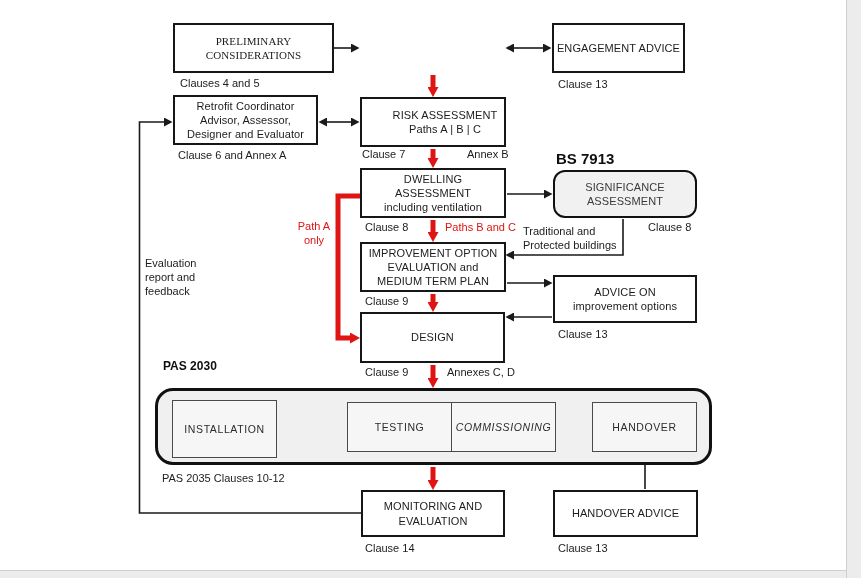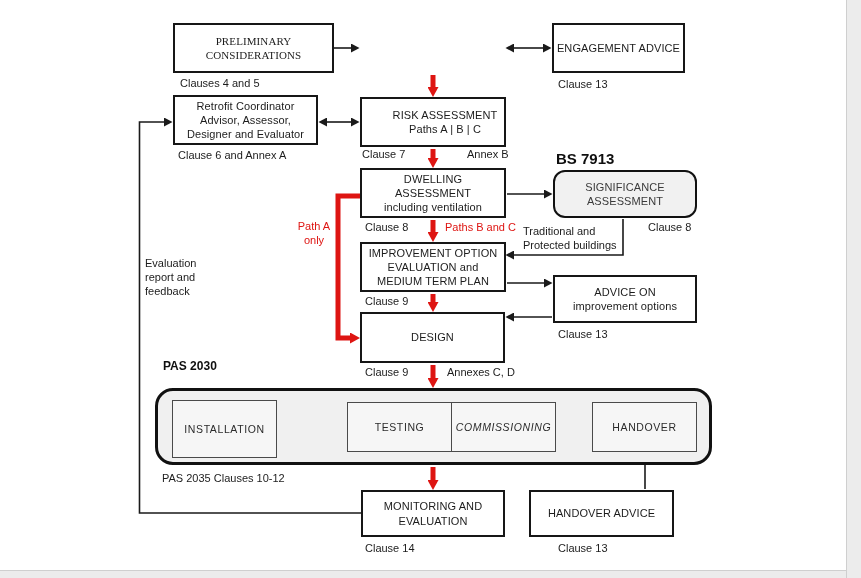--- a/index.html
+++ b/index.html
@@ -108,19 +108,19 @@
   <div class="heading" style="left:163px;top:359px;font-size:12px;">PAS 2030</div>
   <div class="panel" style="left:155px;top:388px;width:557px;height:77px;"></div>
   <div class="stage" style="left:172px;top:400px;width:105px;height:58px;">INSTALLATION</div>
   <div class="stage" style="left:311px;top:402px;width:105px;height:50px;margin-left:36px;">TESTING</div>
   <div class="stage" style="left:451px;top:402px;width:105px;height:50px;font-style:italic;">COMMISSIONING</div>
   <div class="stage" style="left:592px;top:402px;width:105px;height:50px;">HANDOVER</div>
   <div class="lbl" style="left:162px;top:472px;">PAS 2035 Clauses 10-12</div>
 
   <div class="box" style="left:361px;top:490px;width:144px;height:47px;">MONITORING AND
 EVALUATION</div>
-  <div class="box" style="left:529px;top:490px;width:145px;height:47px;">HANDOVER ADVICE</div>
+  <div class="box" style="left:553px;top:490px;width:145px;height:47px;">HANDOVER ADVICE</div>
   <div class="lbl" style="left:365px;top:542px;">Clause 14</div>
   <div class="lbl" style="left:558px;top:542px;">Clause 13</div>
 
   <div class="edge-right"></div>
   <div class="edge-bottom"></div>
 </div>
 
 </body></html>

